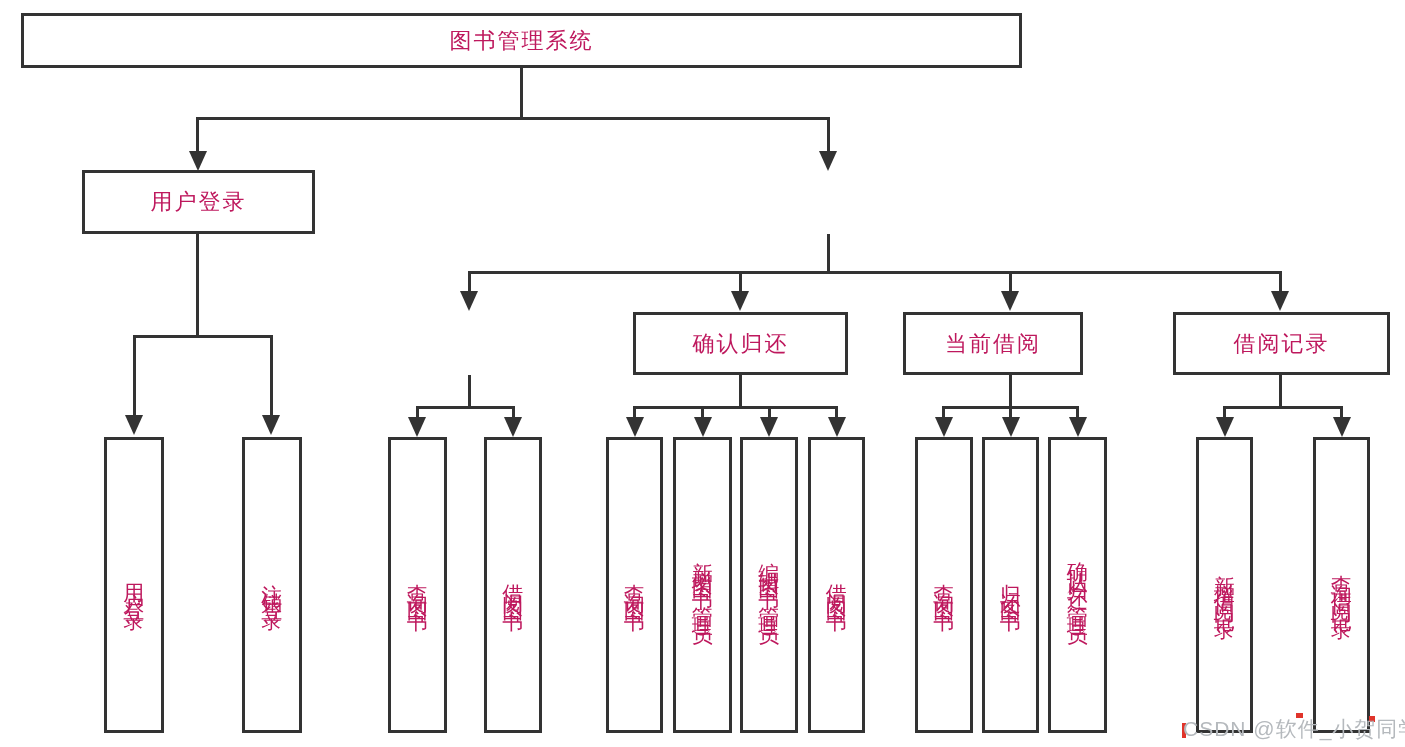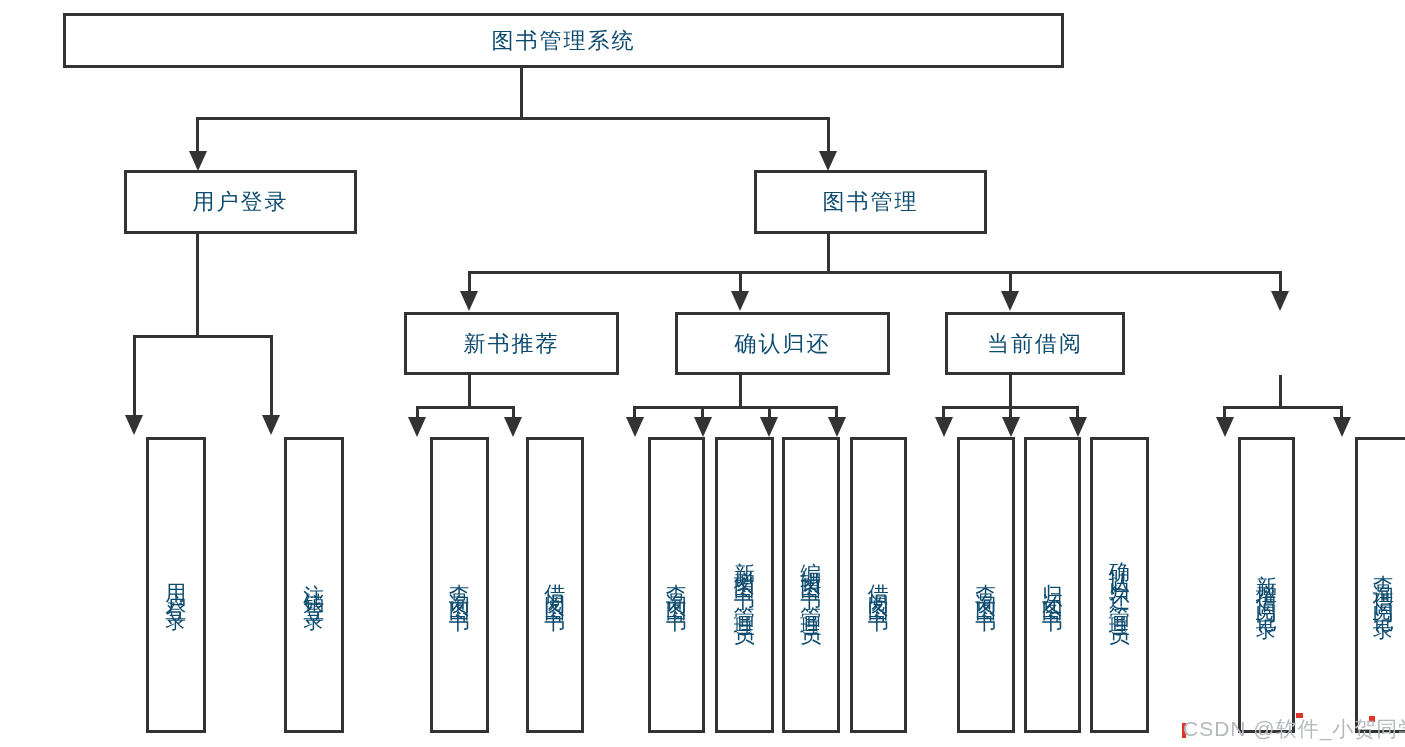--- a/index.html
+++ b/index.html
@@ -2,21 +2,21 @@
 <html><head>
 <meta charset="utf-8">
 <style>
   html,body{margin:0;padding:0;background:#ffffff;}
   #canvas{
     position:relative;width:1405px;height:747px;background:#ffffff;overflow:hidden;
     font-family:"Liberation Sans","DejaVu Sans",sans-serif;
   }
   .box{
     position:absolute;background:#ffffff;border:3px solid #333333;box-sizing:border-box;
-    display:flex;align-items:center;justify-content:center;color:#0c4a6e;margin-left:42px;
+    display:flex;align-items:center;justify-content:center;color:#be185d;
   }
   .box .lbl{white-space:nowrap;}
   .box.h .lbl{font-size:22px;letter-spacing:2px;}
   .box.v .lbl{
     writing-mode:vertical-rl;text-orientation:mixed;
     font-size:21px;letter-spacing:9px;line-height:1.3;
   }
   .hl{position:absolute;height:3px;background:#333333;}
   .vl{position:absolute;width:3px;background:#333333;}
   .arrow{
@@ -45,50 +45,47 @@
   <div class="vl" style="left:520px;top:68px;height:51px"></div>
   <div class="hl" style="left:196px;top:117px;width:634px"></div>
   <div class="vl" style="left:196px;top:117px;height:36px"></div>
   <div class="arrow" style="left:189px;top:151px"></div>
   <div class="vl" style="left:827px;top:117px;height:36px"></div>
   <div class="arrow" style="left:819px;top:151px"></div>
 
   <div class="box h" style="left:82px;top:170px;width:233px;height:64px">
     <span class="lbl">用户登录</span>
   </div>
-  <div class="box h" style="left:712px;top:170px;width:233px;height:64px">
-    <span class="lbl">图书管理</span>
-  </div>
 
   <div class="vl" style="left:196px;top:234px;height:104px"></div>
   <div class="hl" style="left:133px;top:335px;width:140px"></div>
   <div class="vl" style="left:133px;top:335px;height:82px"></div>
   <div class="arrow" style="left:125px;top:415px"></div>
   <div class="vl" style="left:270px;top:335px;height:82px"></div>
   <div class="arrow" style="left:262px;top:415px"></div>
 
   <div class="vl" style="left:827px;top:234px;height:39px"></div>
   <div class="hl" style="left:468px;top:271px;width:814px"></div>
   <div class="vl" style="left:468px;top:271px;height:22px"></div>
   <div class="arrow" style="left:460px;top:291px"></div>
   <div class="vl" style="left:739px;top:271px;height:22px"></div>
   <div class="arrow" style="left:731px;top:291px"></div>
   <div class="vl" style="left:1009px;top:271px;height:22px"></div>
   <div class="arrow" style="left:1001px;top:291px"></div>
   <div class="vl" style="left:1279px;top:271px;height:22px"></div>
   <div class="arrow" style="left:1271px;top:291px"></div>
 
-  <div class="box h" style="left:362px;top:312px;width:215px;height:63px">
-    <span class="lbl">新书推荐</span>
-  </div>
   <div class="box h" style="left:633px;top:312px;width:215px;height:63px">
     <span class="lbl">确认归还</span>
   </div>
   <div class="box h" style="left:903px;top:312px;width:180px;height:63px">
     <span class="lbl">当前借阅</span>
+  </div>
+  <div class="box h" style="left:1173px;top:312px;width:217px;height:63px">
+    <span class="lbl">借阅记录</span>
   </div>
 
   <div class="vl" style="left:468px;top:375px;height:32px"></div>
   <div class="hl" style="left:416px;top:406px;width:99px"></div>
   <div class="vl" style="left:416px;top:406px;height:13px"></div>
   <div class="arrow" style="left:408px;top:417px"></div>
   <div class="vl" style="left:512px;top:406px;height:13px"></div>
   <div class="arrow" style="left:504px;top:417px"></div>
 
   <div class="vl" style="left:739px;top:375px;height:32px"></div>

